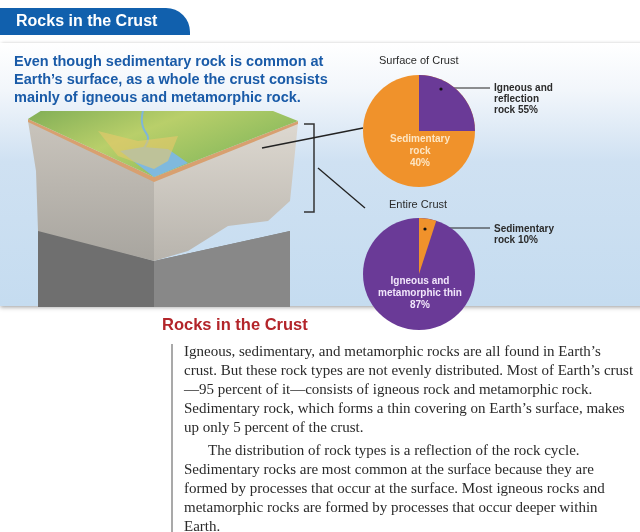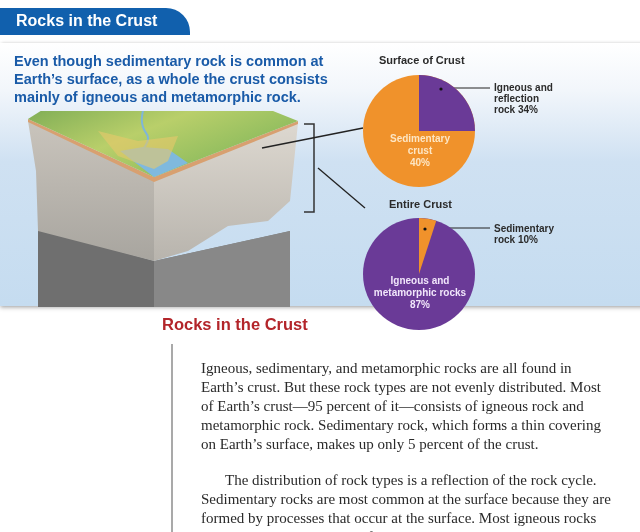--- a/index.html
+++ b/index.html
@@ -19,40 +19,40 @@
     background: linear-gradient(#ffffff 0%, #f2f6fb 18%, #cfe1f2 45%, #c5dcf0 100%);
     box-shadow: 0 2px 4px rgba(0,0,0,0.25), 2px 0 3px rgba(0,0,0,0.15);
     padding-left: 25px;
   }
   .lede {
     position: absolute; left: 14px; top: 9px; width: 340px;
     color: #1a5ba8; font-weight: bold; font-size: 14.5px; line-height: 18px;
   }
   .block { position: absolute; left: 28px; top: 68px; width: 290px; height: 196px; }
   .chart-title {
-    position: absolute; font-weight: bold; font-size: 11px; color: #2b2b2b;
+    position: absolute; font-weight: normal; font-size: 11px; color: #2b2b2b;
     font-family: "Liberation Sans", sans-serif;
   }
   .pie-label {
     position: absolute; font-weight: bold; font-size: 10px; line-height: 11px; color: #2b2b2b;
   }
   .pie-inner {
     position: absolute; font-weight: bold; font-size: 10px; line-height: 12px;
     color: #fff3d9; text-align: center;
   }
   .section-heading {
     position: absolute; left: 162px; top: 315px;
     color: #b3252a; font-weight: bold; font-size: 16.5px;
   }
   .rule { position: absolute; left: 171px; top: 344px; width: 2px; height: 188px; background: #a9a9a9; }
   .body-text {
     position: absolute; left: 184px; top: 342px; width: 450px;
     font-family: "Liberation Serif", serif; font-size: 15px; line-height: 19px; color: #2a2a2a;
   }
-  .body-text p { margin: 17px; }
+  .body-text p { margin: 0; }
   .body-text p + p { text-indent: 24px; margin-top: 4px; }
 </style>
 </head>
 <body>
 
 <div class="tab">Rocks in the Crust</div>
 
 <div class="panel">
   <div class="lede">Even though sedimentary rock is common at Earth’s surface, as a whole the crust consists mainly of igneous and metamorphic rock.</div>
 
@@ -98,38 +98,38 @@
   </svg>
 
   <div class="chart-title" style="left:379px;top:11px">Surface of Crust</div>
   <svg style="position:absolute;left:362px;top:31px;width:114px;height:114px" viewBox="0 0 114 114">
     <circle cx="57" cy="57" r="56" fill="#f0922b"></circle>
     <path d="M57,57 L57,1 A56,56 0 0,1 113,57 Z" fill="#6a3a97"></path>
     <circle cx="79" cy="15" r="1.6" fill="#111"></circle>
   </svg>
   <div class="pie-inner" style="left:378px;top:90px;width:84px;color:#fde6c4">
     <div>Sedimentary</div>
-      <div>crust</div>
+      <div>rock</div>
       <div>40%</div>
   </div>
   <div class="pie-label" style="left:494px;top:39px">
     <div>Igneous and</div>
       <div>reflection</div>
-      <div>rock 34%</div>
+      <div>rock 55%</div>
   </div>
 
   <div class="chart-title" style="left:389px;top:155px">Entire Crust</div>
   <svg style="position:absolute;left:362px;top:174px;width:114px;height:114px" viewBox="0 0 114 114">
     <circle cx="57" cy="57" r="56" fill="#6a3a97"></circle>
     <path d="M57,57 L57,1 A56,56 0 0,1 74.3,3.7 Z" fill="#f0922b"></path>
     <circle cx="63" cy="12" r="1.6" fill="#111"></circle>
   </svg>
   <div class="pie-inner" style="left:368px;top:232px;width:104px;color:#f1e6fb">
     <div>Igneous and</div>
-      <div>metamorphic rocks</div>
+      <div>metamorphic thin</div>
       <div>87%</div>
   </div>
   <div class="pie-label" style="left:494px;top:180px">
     <div>Sedimentary</div>
       <div>rock 10%</div>
   </div>
 </div>
 
 <div class="section-heading">Rocks in the Crust</div>
 <div class="rule"></div>

